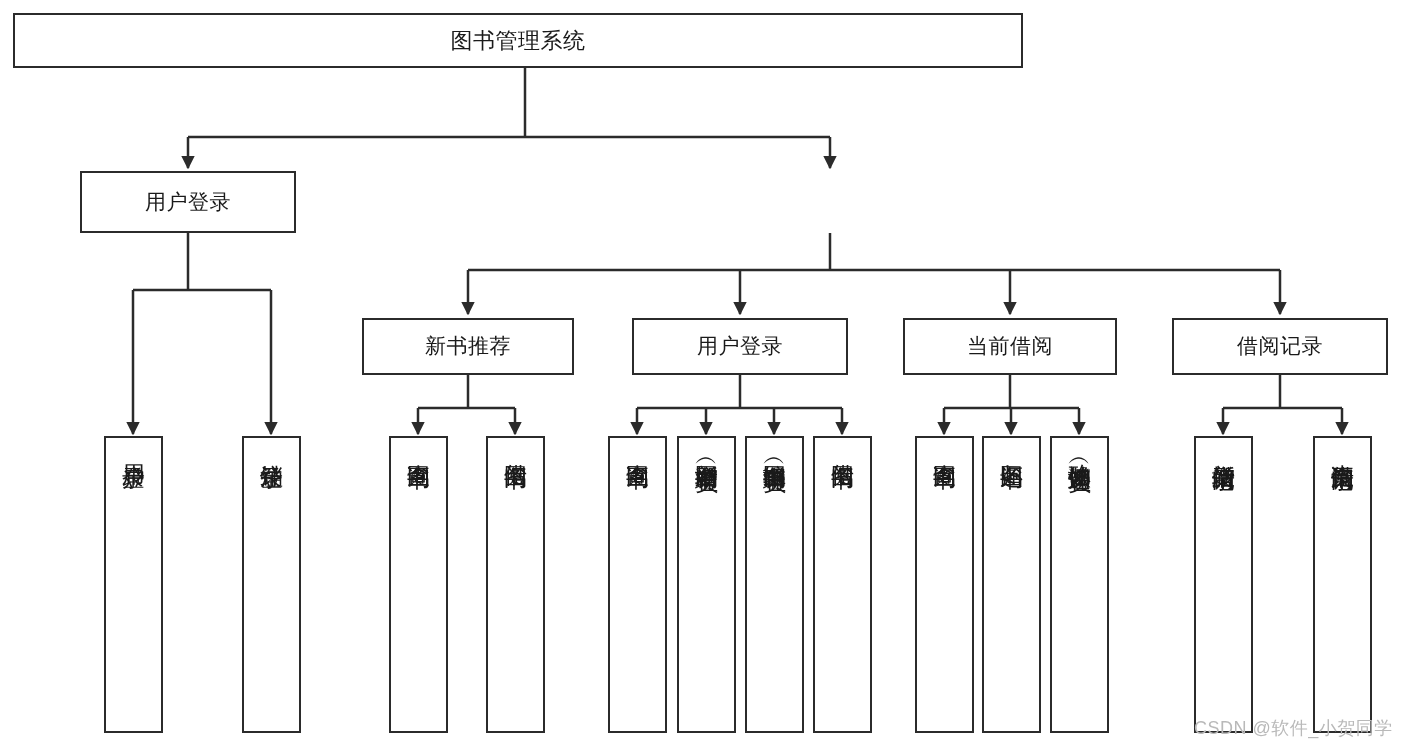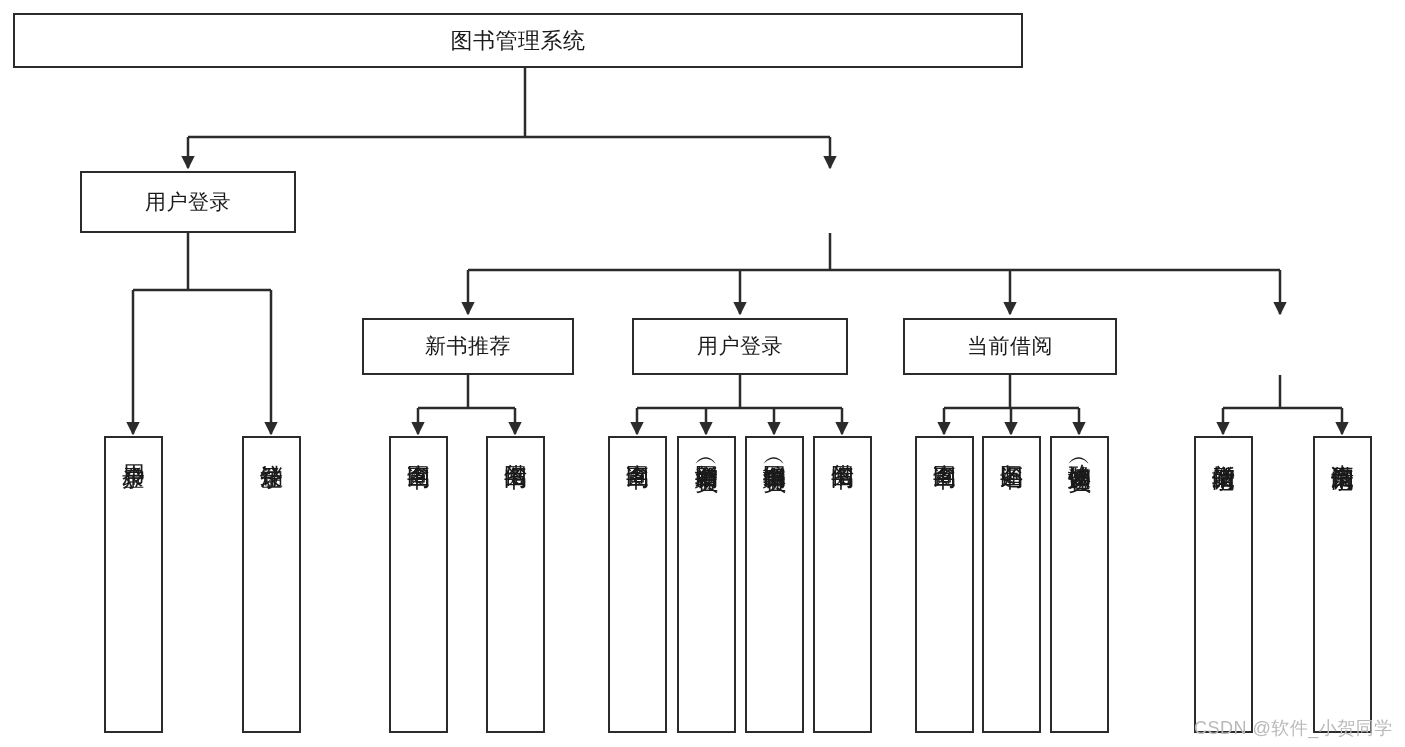--- a/index.html
+++ b/index.html
@@ -133,20 +133,23 @@
 
   <div class="node horiz" style="left:362px; top:318px; width:212px; height:57px;">
     <span class="label">新书推荐</span>
   </div>
   <div class="node horiz" style="left:632px; top:318px; width:216px; height:57px;">
     <span class="label">用户登录</span>
   </div>
   <div class="node horiz" style="left:903px; top:318px; width:214px; height:57px;font-family:Liberation Serif, serif;">
     <span class="label">当前借阅</span>
   </div>
+  <div class="node horiz" style="left:1172px; top:318px; width:216px; height:57px;">
+    <span class="label">借阅记录</span>
+  </div>
 
   <div class="node vert" style="left:104px; top:436px; width:59px; height:297px;">
     <span class="label">用户登录</span>
   </div>
   <div class="node vert" style="left:242px; top:436px; width:59px; height:297px;">
     <span class="label">注销登录</span>
   </div>
 
   <div class="node vert" style="left:389px; top:436px; width:59px; height:297px;">
     <span class="label">查询图书</span>

